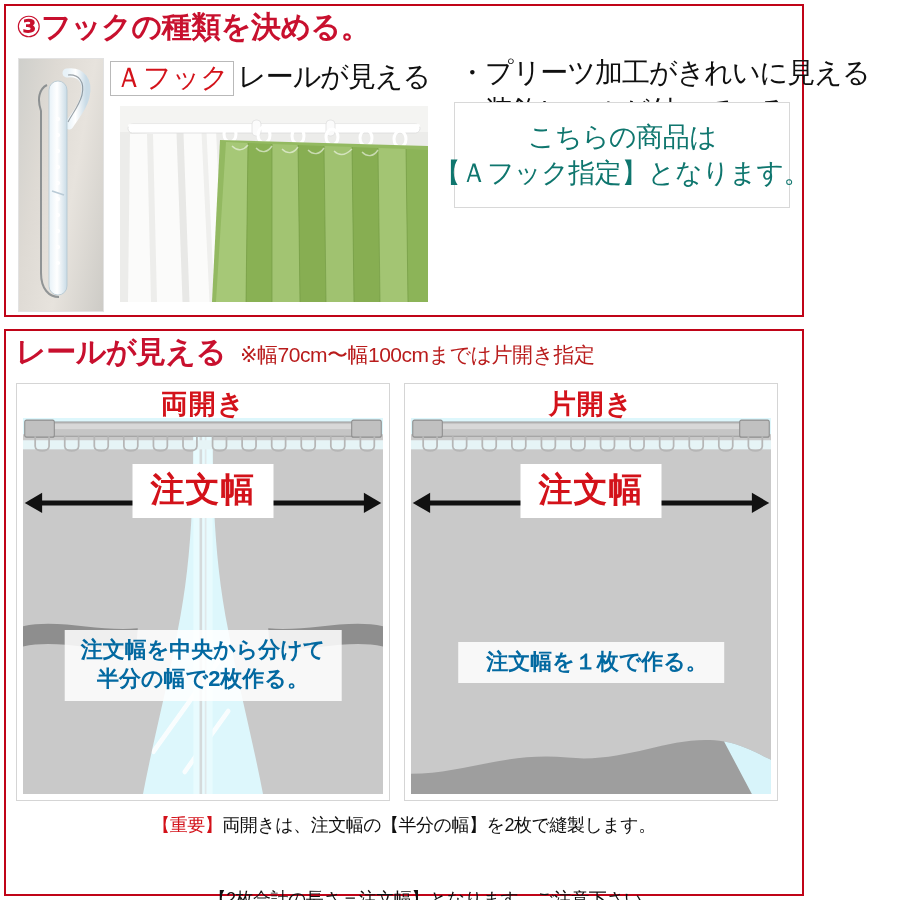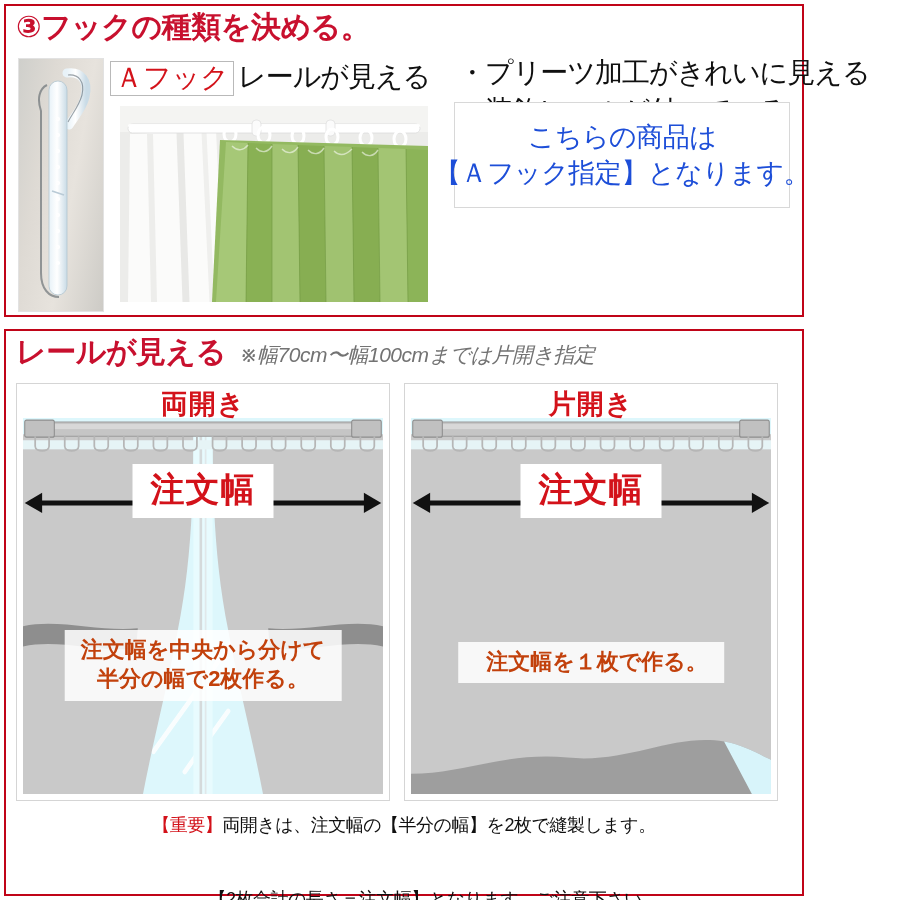--- a/index.html
+++ b/index.html
@@ -29,25 +29,24 @@
     white-space:nowrap;
   }
   .head-title{
     color:#c8102e;
     font-weight:bold;
     font-size:30px;
     letter-spacing:-0.5px;
     line-height:1.1;
   }
   .head-note{
-    color:#737373;
+    color:#b91c1c;
     font-size:21px;
     margin-left:14px;
     letter-spacing:-0.5px;
-    font-style:italic;
   }
 
   
   .hook-body{
     position:absolute;
     top:48px;left:8px;right:6px;bottom:6px;
   }
   .hook-photo{
     position:absolute;left:4px;top:4px;
     width:84px;height:252px;
@@ -89,21 +88,21 @@
     background:#f3f3f1;
   }
   .notebox{
     position:absolute;left:440px;top:48px;right:6px;height:104px;
     border:1px solid #d8d8d8;
     background:#fff;
     display:flex;flex-direction:column;
     align-items:center;justify-content:center;
   }
   .notebox div{
-    color:#1d4ed8;font-size:27px;line-height:1.34;white-space:nowrap;
+    color:#0f766e;font-size:27px;line-height:1.34;white-space:nowrap;
     letter-spacing:-0.5px;
   }
 
   
   .panels{
     position:absolute;top:52px;left:10px;right:24px;height:418px;
     display:flex;gap:14px;
   }
   .panel{
     flex:1;position:relative;
@@ -132,21 +131,21 @@
     top:80px;
     background:#ffffff;
     color:#d3121a;font-size:34px;font-weight:bold;
     padding:3px 18px 5px 18px;
     letter-spacing:1px;
     z-index:7;white-space:nowrap;
   }
   .caption{
     position:absolute;left:50%;transform:translateX(-50%);
     background:rgba(255,255,255,0.86);
-    color:#c2410c;
+    color:#0369a1;
     font-size:22px;font-weight:bold;line-height:1.34;
     text-align:center;
     padding:5px 16px 7px 16px;
     white-space:nowrap;z-index:7;
     letter-spacing:0px;
   }
   #caption-double{top:246px;}
   #caption-single{top:258px;padding-left:28px;}
 
   

